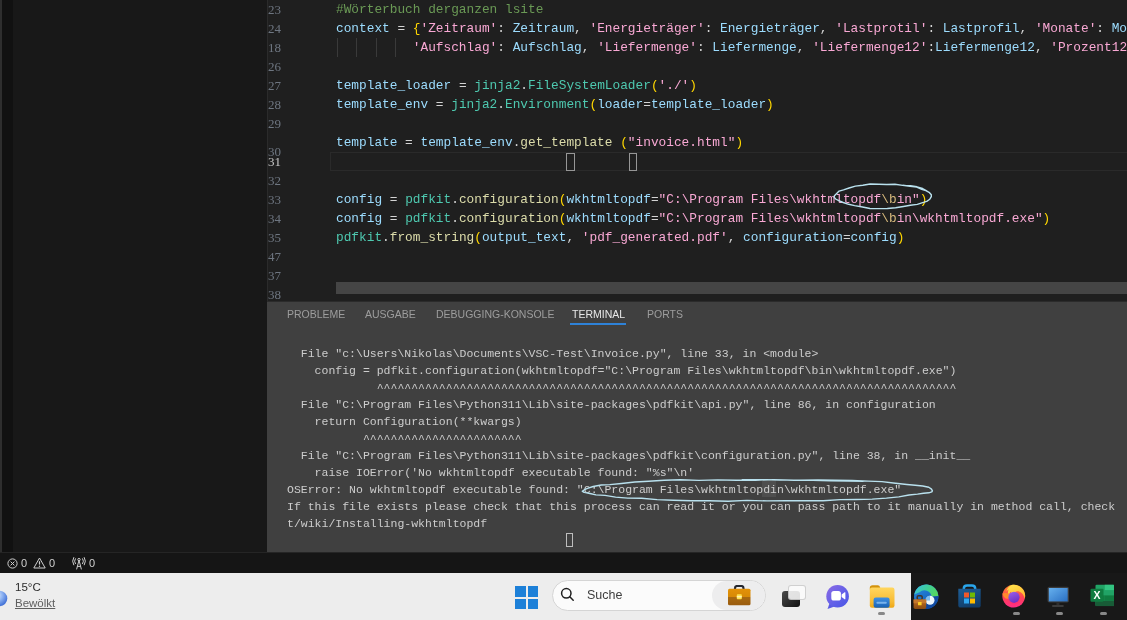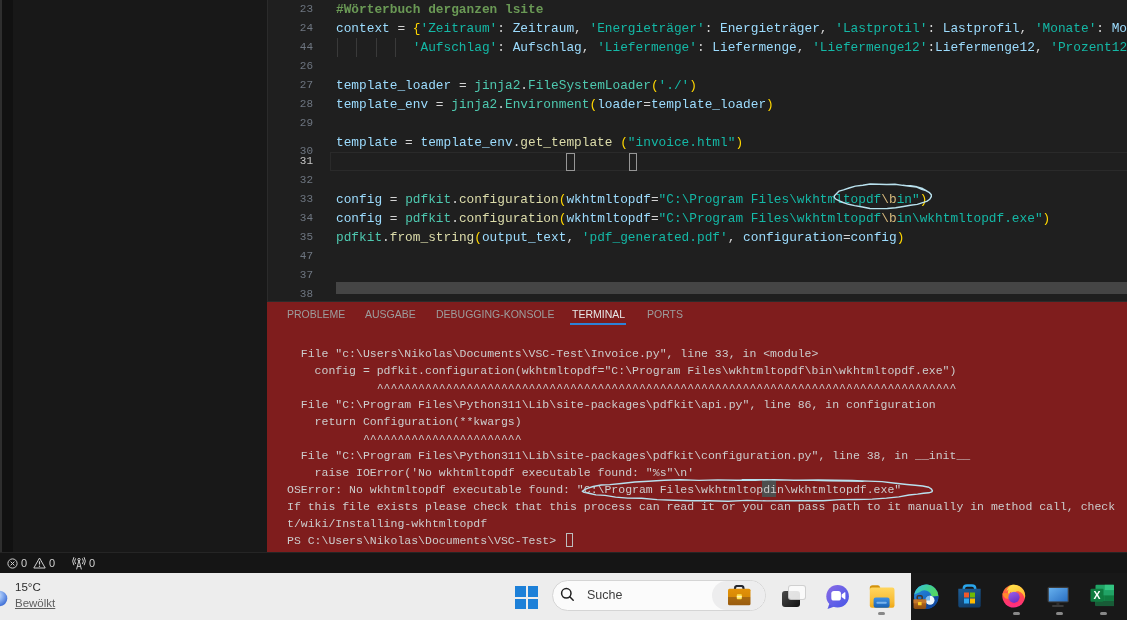--- a/index.html
+++ b/index.html
@@ -2,24 +2,24 @@
 <html><head>
 <meta charset="utf-8">
 <style>
   html,body{margin:0;padding:0;}
   #root{position:relative;width:1127px;height:620px;background:#181818;overflow:hidden;font-family:"Liberation Sans",sans-serif;}
   #root *{box-sizing:border-box;}
   .abs{position:absolute;}
   
   #ed{position:absolute;left:267px;top:0;width:860px;height:301px;background:#1f1f1f;border-left:1px solid #2b2b2b;overflow:hidden;}
   .cl{position:absolute;left:68px;height:19px;line-height:19px;font-family:"Liberation Mono",monospace;font-size:12.8px;white-space:pre;color:#d4d4d4;}
-  .ln{position:absolute;left:0;width:45px;height:19px;line-height:19px;text-align:right;font-family:Liberation Mono, monospace;font-size:11px;color:#6e7681;}
-  .v{color:#9cdcfe;}.s{color:#14b8a6;}.f{color:#dcdcaa;}.k{color:#4ec9b0;}.c{color:#6a9955;font-weight:bold;}.e{color:#d7ba7d;}.b{color:#ffd700;}
+  .ln{position:absolute;left:0;width:45px;height:19px;line-height:19px;font-family:Liberation Serif, serif;font-size:13px;color:#6e7681;}
+  .v{color:#9cdcfe;}.s{color:#f9a8d4;}.f{color:#dcdcaa;}.k{color:#4ec9b0;}.c{color:#6a9955;}.e{color:#d7ba7d;}.b{color:#ffd700;}
   
-  #pn{position:absolute;left:267px;top:301px;width:860px;height:251px;background:#7f1d1d;border-top:1px solid #2b2b2b;overflow:hidden;}
+  #pn{position:absolute;left:267px;top:301px;width:860px;height:251px;background:#404040;border-top:1px solid #2b2b2b;overflow:hidden;}
   .tab{position:absolute;top:0;height:24px;line-height:24px;font-size:10.5px;letter-spacing:0;color:#9d9d9d;}
   .tl{position:absolute;left:20px;height:17px;line-height:17px;font-family:"Liberation Mono",monospace;font-size:11.5px;white-space:pre;color:#cccccc;}
   
   #sb{position:absolute;left:0;top:552px;width:1127px;height:21px;background:#151515;border-top:1px solid #252525;color:#cfcfcf;font-size:11px;}
   
   #tb{position:absolute;left:0;top:573px;width:911px;height:47px;background:#ededed;}
 </style>
 </head>
 <body>
 <div id="root">
@@ -35,21 +35,21 @@
     <div class="abs" style="left:298px;top:152.5px;width:8.5px;height:18px;border:1px solid #969696;"></div>
     <div class="abs" style="left:360.5px;top:152.5px;width:8.5px;height:18px;border:1px solid #969696;"></div>
 
     <div class="abs" style="left:69px;top:38px;width:1px;height:19px;background:#3a3a3a;"></div>
     <div class="abs" style="left:88px;top:38px;width:1px;height:19px;background:#3a3a3a;"></div>
     <div class="abs" style="left:108px;top:38px;width:1px;height:19px;background:#3a3a3a;"></div>
     <div class="abs" style="left:127px;top:38px;width:1px;height:19px;background:#3a3a3a;"></div>
 
     <div class="ln" style="top:0">23</div>
     <div class="ln" style="top:19px">24</div>
-    <div class="ln" style="top:38px">44</div>
+    <div class="ln" style="top:38px">18</div>
     <div class="ln" style="top:57px">26</div>
     <div class="ln" style="top:76px">27</div>
     <div class="ln" style="top:95px">28</div>
     <div class="ln" style="top:114px">29</div>
     <div class="ln" style="top:142px">30</div>
     <div class="ln" style="top:152px;color:#c6c6c6;">31</div>
     <div class="ln" style="top:171px">32</div>
     <div class="ln" style="top:190px">33</div>
     <div class="ln" style="top:209px">34</div>
     <div class="ln" style="top:228px">35</div>
@@ -88,21 +88,20 @@
     <div class="tl" style="top:60px">    config = pdfkit.configuration(wkhtmltopdf="C:\Program Files\wkhtmltopdf\bin\wkhtmltopdf.exe")</div>
     <div class="tl" style="top:77px">             ^^^^^^^^^^^^^^^^^^^^^^^^^^^^^^^^^^^^^^^^^^^^^^^^^^^^^^^^^^^^^^^^^^^^^^^^^^^^^^^^^^^^</div>
     <div class="tl" style="top:94px">  File "C:\Program Files\Python311\Lib\site-packages\pdfkit\api.py", line 86, in configuration</div>
     <div class="tl" style="top:111px">    return Configuration(**kwargs)</div>
     <div class="tl" style="top:128px">           ^^^^^^^^^^^^^^^^^^^^^^^</div>
     <div class="tl" style="top:145px">  File "C:\Program Files\Python311\Lib\site-packages\pdfkit\configuration.py", line 38, in __init__</div>
     <div class="tl" style="top:179px">OSError: No wkhtmltopdf executable found: "C:\Program Files\wkhtmltopdin\wkhtmltopdf.exe"</div>
     <div class="tl" style="top:162px">    raise IOError('No wkhtmltopdf executable found: "%s"\n'</div>
     <div class="tl" style="top:196px">If this file exists please check that this process can read it or you can pass path to it manually in method call, check</div>
     <div class="tl" style="top:213px">t/wiki/Installing-wkhtmltopdf</div>
-    <div class="tl" style="top:230px">PS C:\Users\Nikolas\Documents\VSC-Test&gt;</div>
 
     <div class="abs" style="left:299px;top:231px;width:7px;height:14px;border:1px solid #bdbdbd;"></div>
 
     <svg class="abs" style="left:0;top:0;width:860px;height:251px;" viewBox="267 301 860 251" fill="none">
       <path d="M741.7,478.8L761.3,478.6L780.1,479.1L799.7,479.1L818.0,479.0L834.9,479.3L852.0,479.4L868.1,480.1L881.9,480.6L895.5,482.2L906.9,483.5L915.2,484.3L922.7,485.0L928.8,486.2L931.5,488.1L932.4,489.8L931.8,490.8L928.8,491.8L923.6,492.2L917.5,493.1L909.0,494.0L898.8,495.9L886.4,497.1L872.2,498.1L856.1,498.5L840.2,498.6L823.2,499.7L804.5,499.8L785.5,499.8L767.0,499.9L746.8,499.4L728.1,500.2L709.2,499.8L691.1,499.7L673.3,499.2L657.1,498.6L641.6,497.2L627.8,497.1L615.6,496.1L605.0,494.4L595.9,493.9L589.9,492.5L585.5,491.6L583.3,491.0L582.3,490.2L584.4,488.7L588.2,487.2L593.2,485.5L601.2,484.0L609.8,483.6L621.5,482.5L634.8,481.0L648.6,480.2L664.2,479.3L680.4,478.8L699.0,479.4L717.7,478.9L736.1,479.3L755.4,479.2L773.9,478.6L793.7,479.2L812.8,479.4L830.3,479.8L847.8,480.0L863.5,480.3" stroke="#b9e1ee" stroke-width="1.4" stroke-linejoin="round" fill="none"></path>
     </svg>
   </div>
 
   <div id="sb">
     <svg class="abs" style="left:7px;top:5px;" width="11" height="11" viewBox="0 0 11 11">

